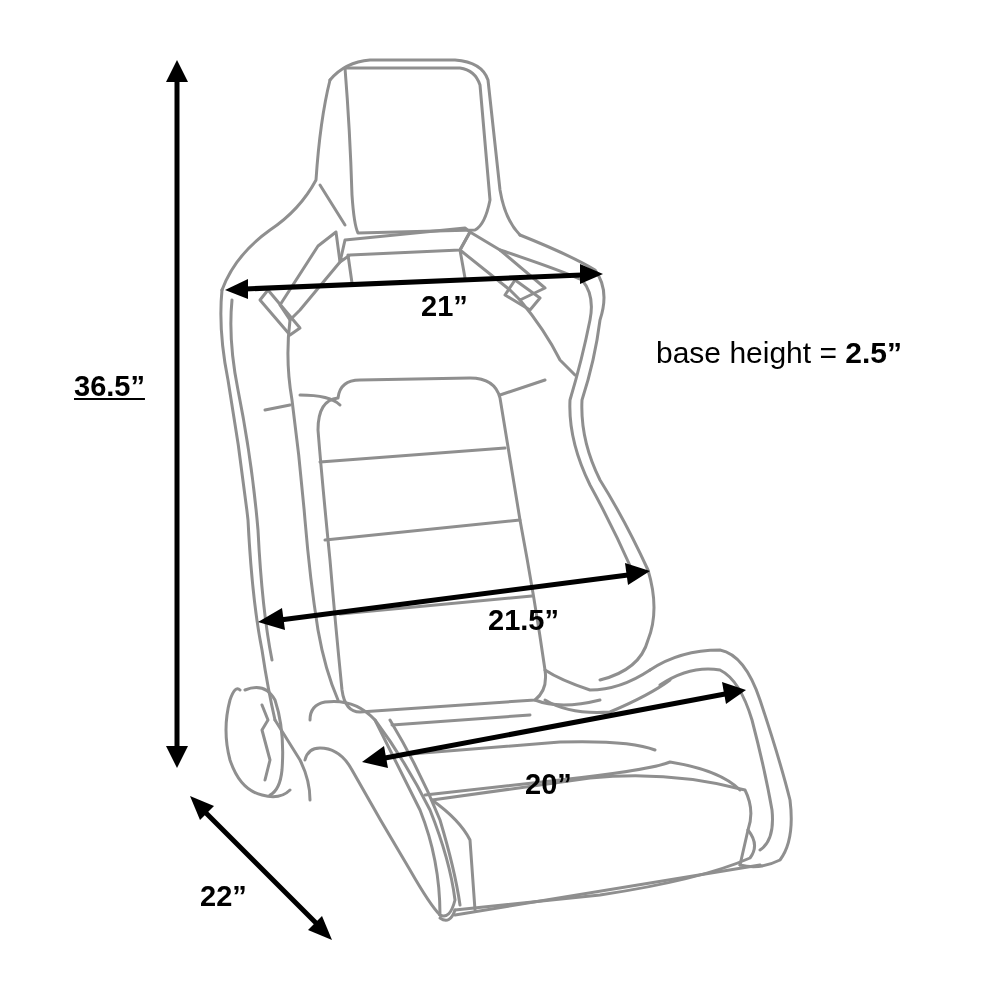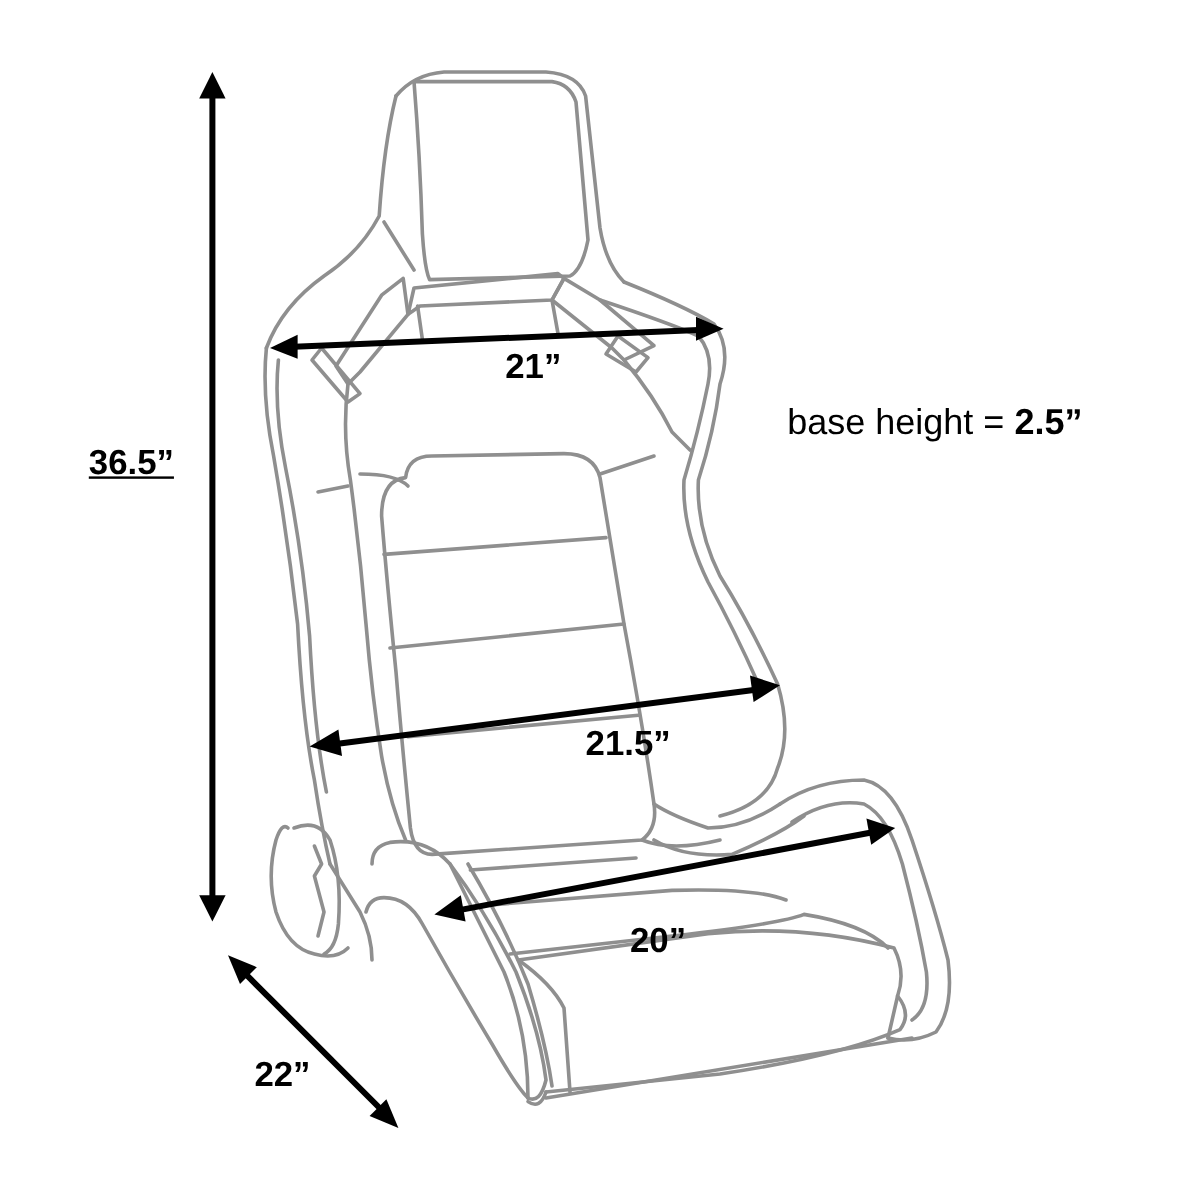--- a/index.html
+++ b/index.html
@@ -110,17 +110,17 @@
       <polygon points="190,796 200,820 214,806"></polygon>
       <polygon points="332,940 322,916 308,930"></polygon>
     </g>
   </g>
 </svg>
 
 <div class="label" style="left:74px; top:372px;text-decoration:underline;">36.5”</div>
 <div class="label" style="left:392px; top:292px;margin-left:29px;">21”</div>
 <div class="label" style="left:440px; top:606px;margin-left:48px;">21.5”</div>
 <div class="label" style="left:525px; top:738px;margin-top:32px;">20”</div>
-<div class="label" style="left:212px; top:882px;">22”</div>
+<div class="label" style="left:200px; top:882px;">22”</div>
 
 <div class="specs">
   <div><span>base height = </span><b>2.5”</b></div>
 </div>
 
 </body></html>

